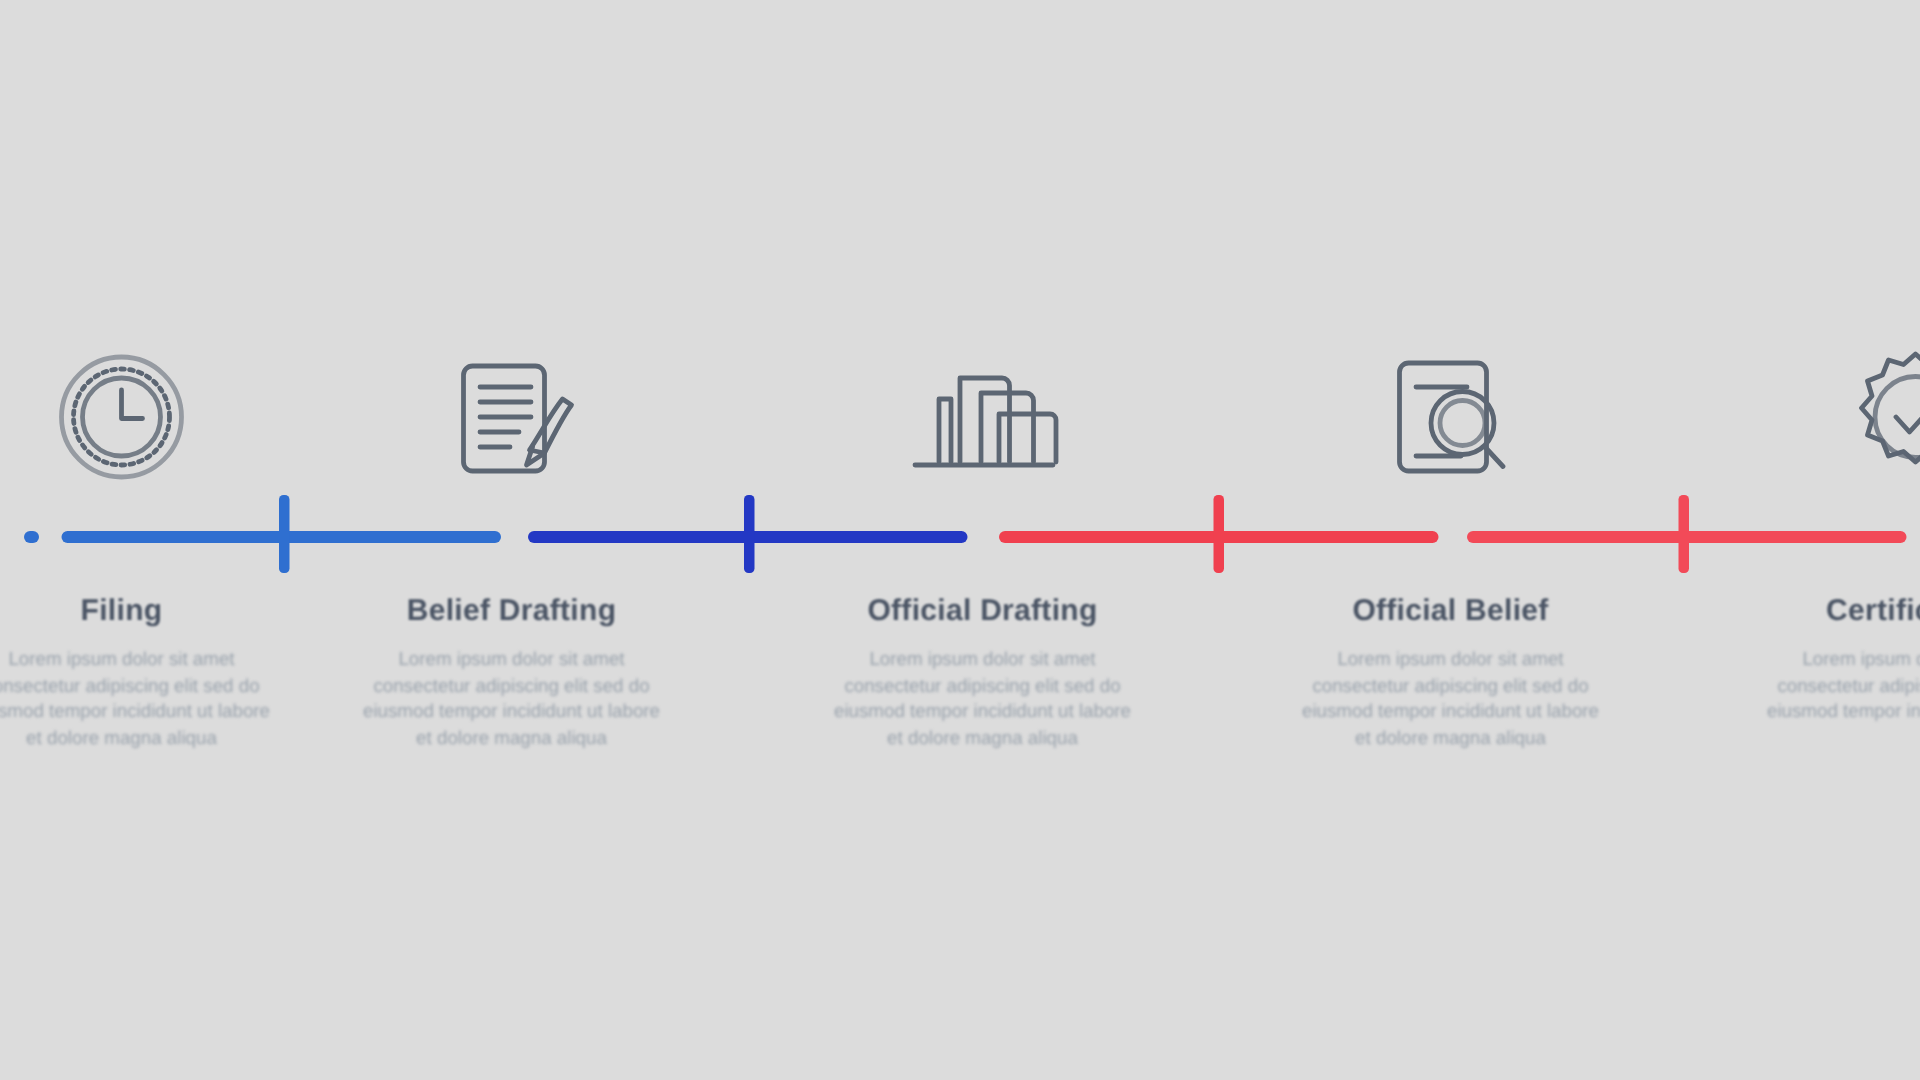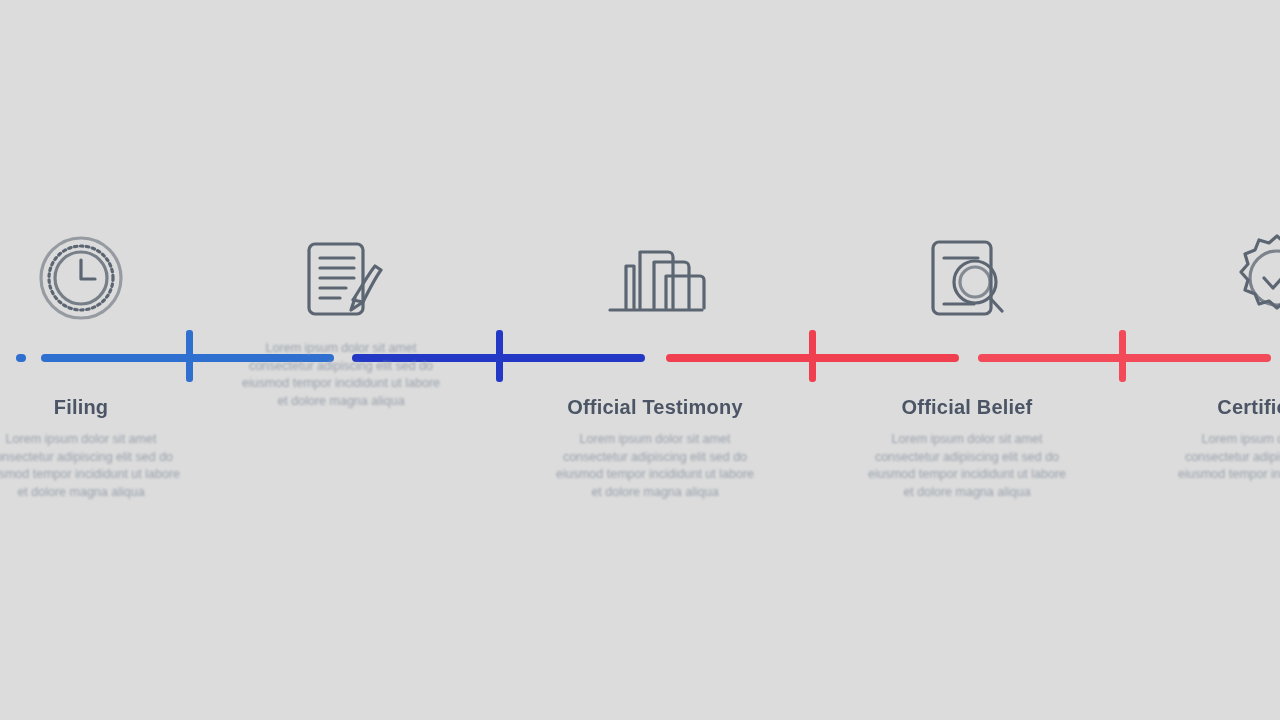--- a/index.html
+++ b/index.html
@@ -116,38 +116,39 @@
       </div>
       <div class="stage" style="left: 200px; width: 250px;">
         <div class="stage-icon">
           <svg width="96" height="96" viewBox="0 0 96 96">
             <path d="M22 14 h42 a6 6 0 0 1 6 6 v58 a6 6 0 0 1 -6 6 h-42 a6 6 0 0 1 -6 -6 v-58 a6 6 0 0 1 6 -6 z" fill="none" stroke="#5c6673" stroke-width="3.2" stroke-linecap="round" stroke-linejoin="round"></path>
             <path d="M27 28 h34 M27 38 h34 M27 48 h34 M27 58 h26 M27 68 h20" fill="none" stroke="#5c6673" stroke-width="3.2" stroke-linecap="round" stroke-linejoin="round"></path>
             <path d="M82 36 c-8 10 -14 22 -22 34 l10 2 c6 -12 12 -24 18 -32 z" fill="none" stroke="#5c6673" stroke-width="3.2" stroke-linecap="round" stroke-linejoin="round"></path>
             <path d="M70 72 l-12 8 l4 -12" fill="none" stroke="#5c6673" stroke-width="3.2" stroke-linecap="round" stroke-linejoin="round"></path>
           </svg>
         </div>
+        <div class="stage-title">Belief Drafting</div>
         <div class="stage-desc">
           <div>Lorem ipsum dolor sit amet</div>
           <div>consectetur adipiscing elit sed do</div>
           <div>eiusmod tempor incididunt ut labore</div>
           <div>et dolore magna aliqua</div>
         </div>
       </div>
       <div class="stage" style="left: 514px; width: 250px;">
         <div class="stage-icon">
           <svg width="110" height="96" viewBox="0 0 110 96">
             <path d="M26 78 V36 h8 V78" fill="none" stroke="#5c6673" stroke-width="3.2" stroke-linecap="round" stroke-linejoin="round"></path>
             <path d="M40 78 V22 h28 a5 5 0 0 1 5 5 v51" fill="none" stroke="#5c6673" stroke-width="3.2" stroke-linecap="round" stroke-linejoin="round"></path>
             <path d="M54 78 V32 h30 a5 5 0 0 1 5 5 v41" fill="none" stroke="#5c6673" stroke-width="3.2" stroke-linecap="round" stroke-linejoin="round"></path>
             <path d="M66 78 V46 h34 a4 4 0 0 1 4 4 v28" fill="none" stroke="#5c6673" stroke-width="3.2" stroke-linecap="round" stroke-linejoin="round"></path>
             <path d="M10 80 h92" fill="none" stroke="#5c6673" stroke-width="3.2" stroke-linecap="round" stroke-linejoin="round"></path>
           </svg>
         </div>
-        <div class="stage-title">Official Testimony</div>
+        <div class="stage-title">Official Drafting</div>
         <div class="stage-desc">
           <div>Lorem ipsum dolor sit amet</div>
           <div>consectetur adipiscing elit sed do</div>
           <div>eiusmod tempor incididunt ut labore</div>
           <div>et dolore magna aliqua</div>
         </div>
       </div>
       <div class="stage" style="left: 826px; width: 250px;">
         <div class="stage-icon">
           <svg width="96" height="96" viewBox="0 0 96 96">

